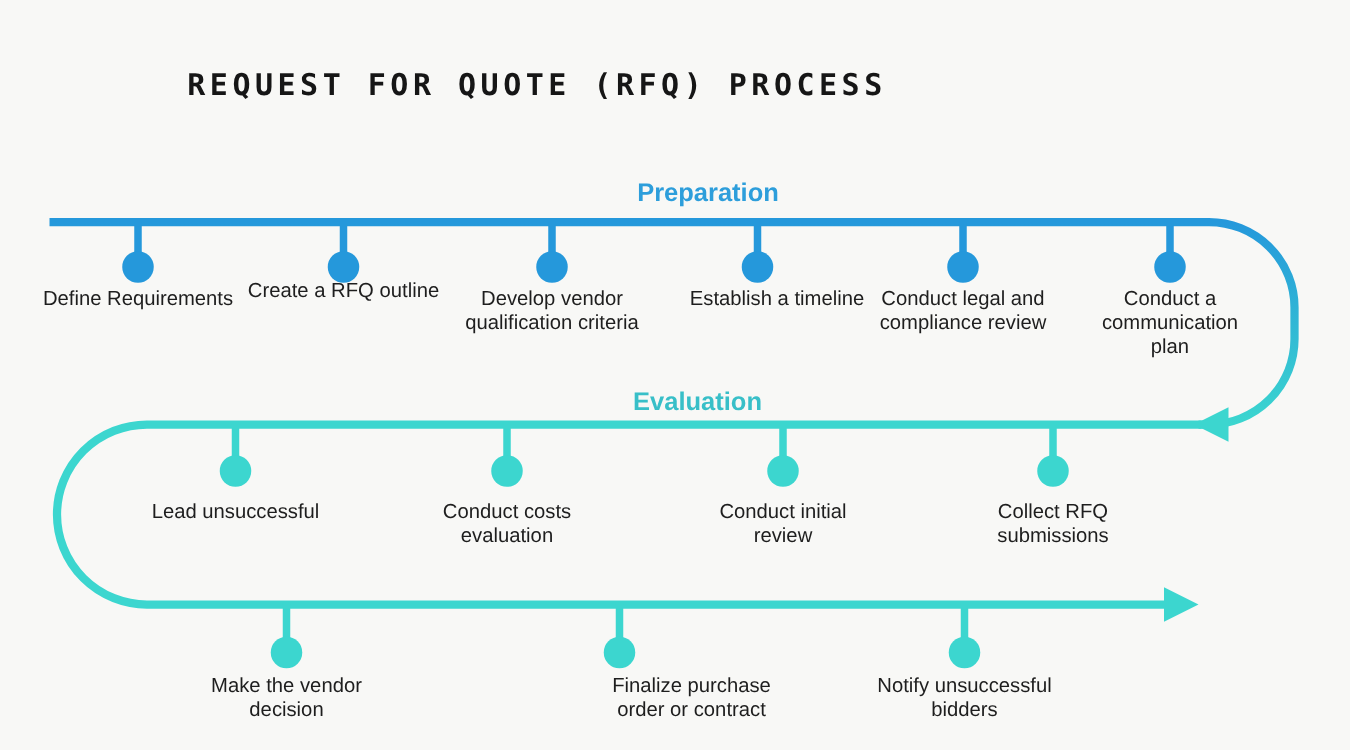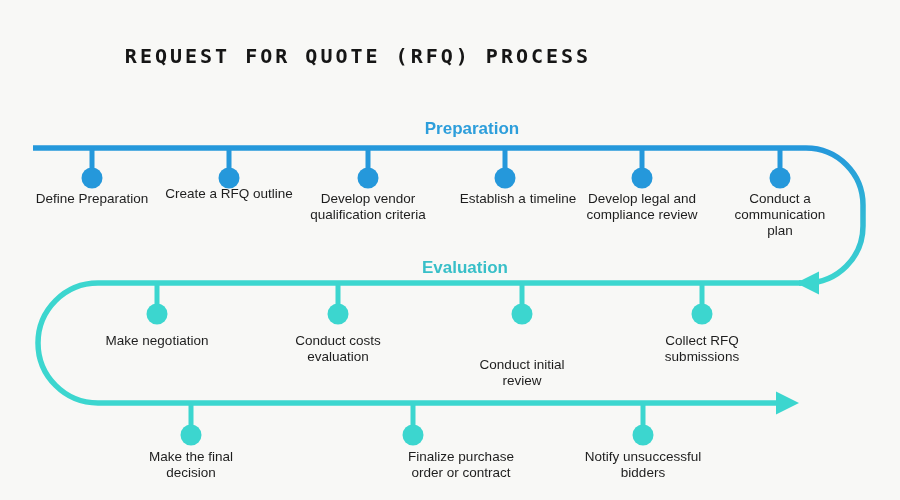--- a/index.html
+++ b/index.html
@@ -90,36 +90,36 @@
         <line x1="191" x2="191" y1="403" y2="426" stroke="#3cd6cf" stroke-width="5"></line>
         <circle cx="191" cy="435" r="10.5" fill="#3cd6cf"></circle>
         <line x1="413" x2="413" y1="403" y2="426" stroke="#3cd6cf" stroke-width="5"></line>
         <circle cx="413" cy="435" r="10.5" fill="#3cd6cf"></circle>
         <line x1="643" x2="643" y1="403" y2="426" stroke="#3cd6cf" stroke-width="5"></line>
         <circle cx="643" cy="435" r="10.5" fill="#3cd6cf"></circle>
       </g>
   </svg>
 
   <div id="labels">
-      <div class="step-label" style="left: 92px; top: 191px;">Define Preparation</div>
+      <div class="step-label" style="left: 92px; top: 191px;">Define Requirements</div>
       <div class="step-label" style="left: 229px; top: 186px;">Create a RFQ outline</div>
       <div class="step-label" style="left: 368px; top: 191px;">Develop vendor
 qualification criteria</div>
       <div class="step-label" style="left: 518px; top: 191px;">Establish a timeline</div>
-      <div class="step-label" style="left: 642px; top: 191px;">Develop legal and
+      <div class="step-label" style="left: 642px; top: 191px;">Conduct legal and
 compliance review</div>
       <div class="step-label" style="left: 780px; top: 191px;">Conduct a
 communication plan</div>
-      <div class="step-label" style="left: 157px; top: 333px;">Make negotiation</div>
+      <div class="step-label" style="left: 157px; top: 333px;">Lead unsuccessful</div>
       <div class="step-label" style="left: 338px; top: 333px;">Conduct costs
 evaluation</div>
-      <div class="step-label" style="left: 522px; top: 333px; margin-top: 24px;">Conduct initial
+      <div class="step-label" style="left: 522px; top: 333px;">Conduct initial
 review</div>
       <div class="step-label" style="left: 702px; top: 333px;">Collect RFQ
 submissions</div>
-      <div class="step-label" style="left: 191px; top: 449px;">Make the final
+      <div class="step-label" style="left: 191px; top: 449px;">Make the vendor
 decision</div>
       <div class="step-label" style="left: 413px; top: 449px; margin-left: 48px;">Finalize purchase
 order or contract</div>
       <div class="step-label" style="left: 643px; top: 449px;">Notify unsuccessful
 bidders</div>
     </div>
 </div>
 
 </body></html>

